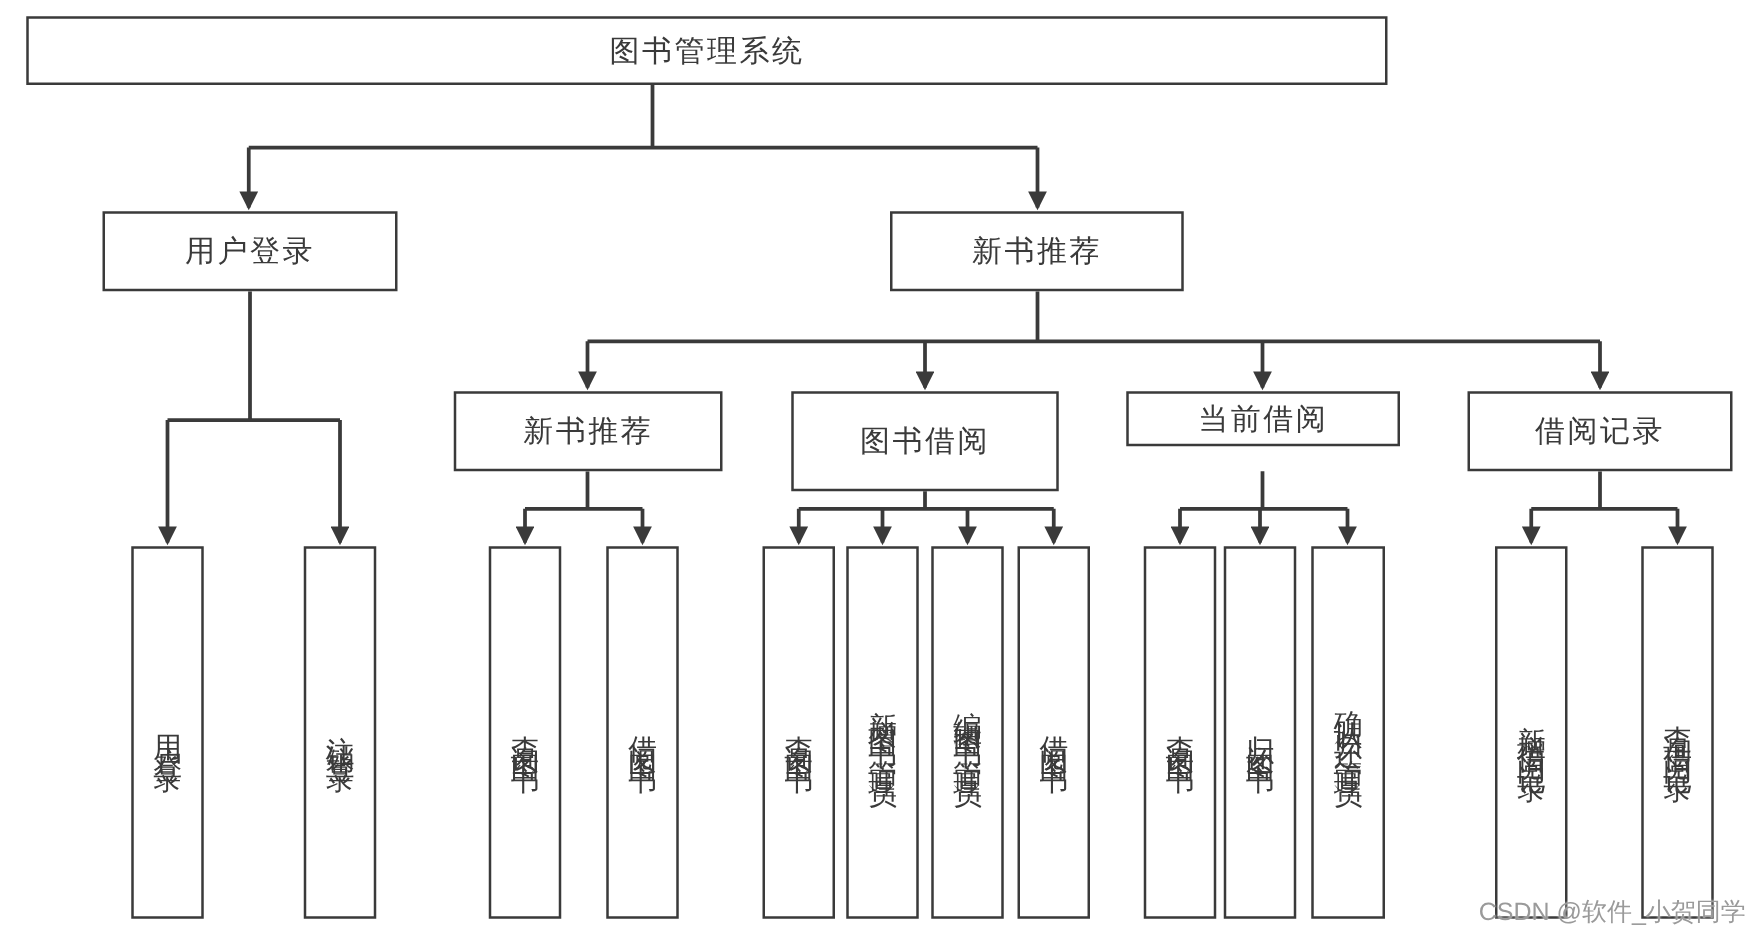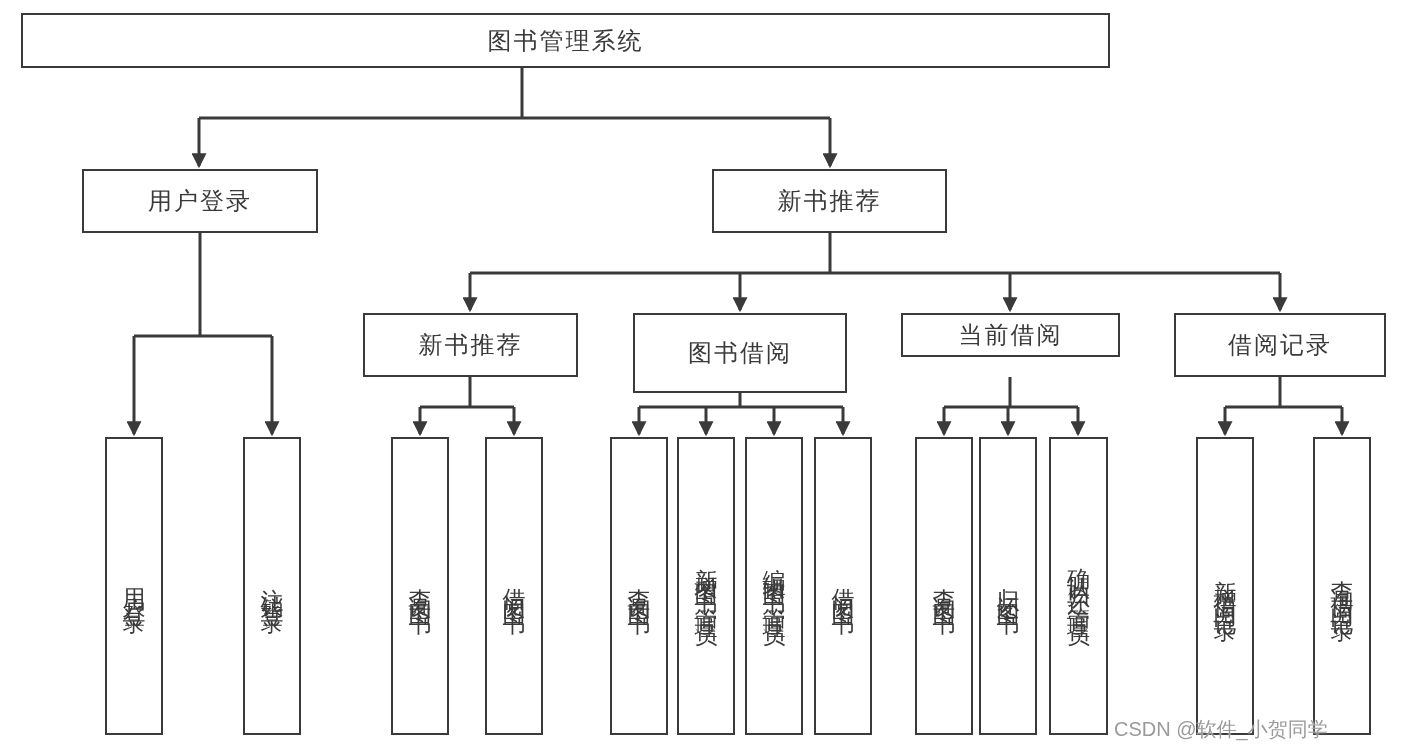--- a/index.html
+++ b/index.html
@@ -51,21 +51,21 @@
   .vbox { font-size: 23px; }
   .vtext {
     writing-mode: vertical-rl;
     text-orientation: mixed;
     letter-spacing: 8px;
     line-height: 1;
   }
 
   .watermark {
     position: absolute;
-    left: 1114px;
+    left: 1183px;
     top: 716px;
     font-size: 20px;
     color: var(--watermark);
     text-shadow: 0 0 2px rgba(255,255,255,0.9);
     white-space: nowrap;
     z-index: 5;
   }
 </style>
 </head>
 <body>

